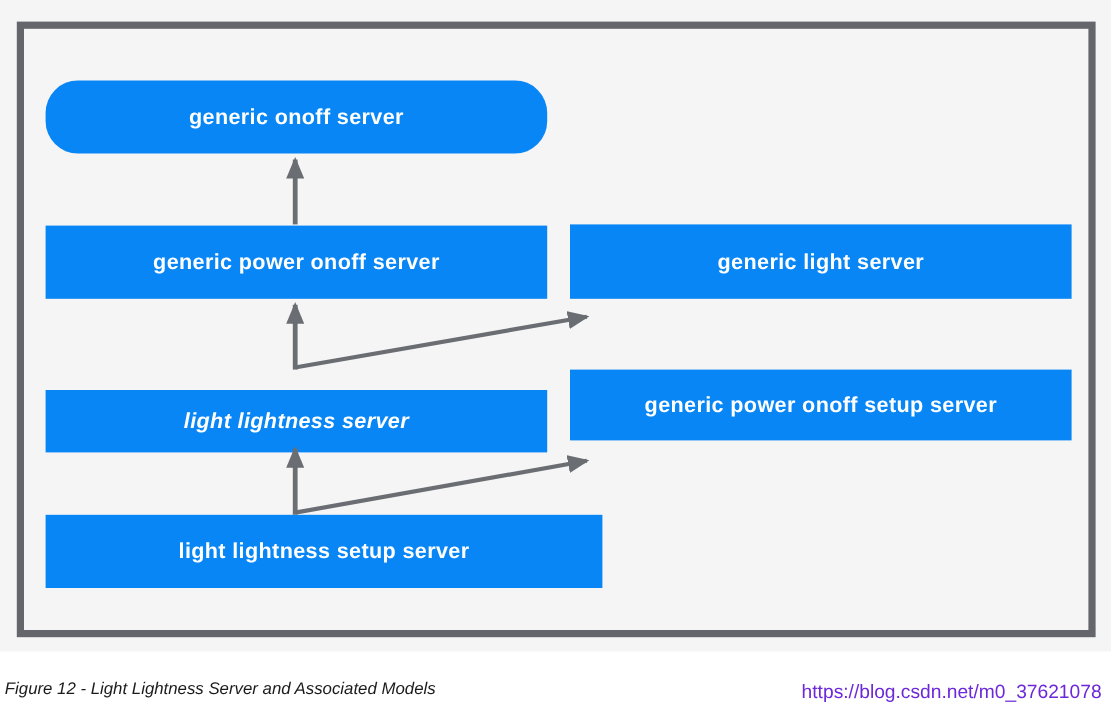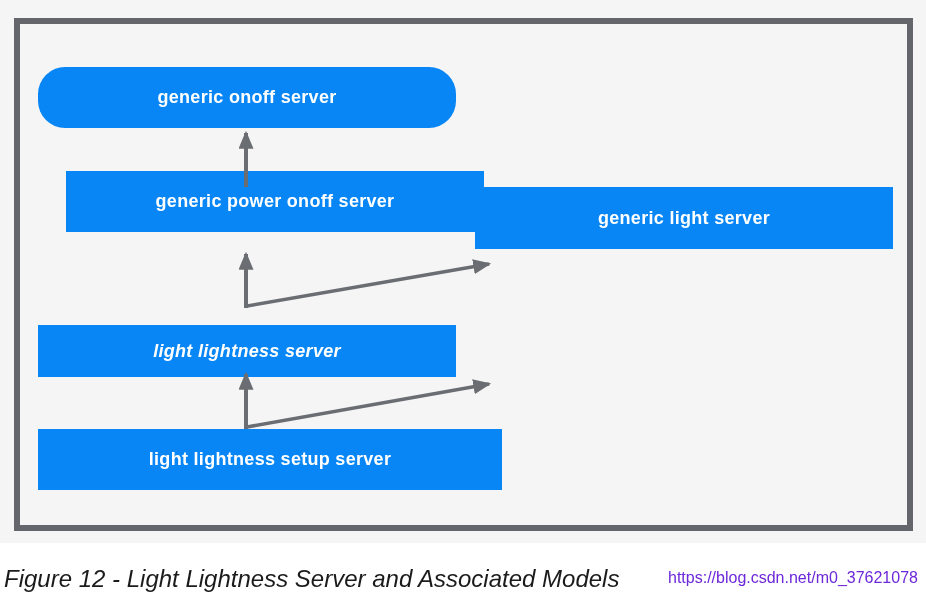--- a/index.html
+++ b/index.html
@@ -38,21 +38,21 @@
     color: #ffffff;
     font-size: 18px;
     font-weight: bold;
     letter-spacing: 0.3px;
     display: flex;
     align-items: center;
     justify-content: center;
     text-align: center;
   }
   .node-l1 { left: 38px;  top: 67px;  width: 418px; height: 61px; border-radius: 27px; }
-  .node-l2 { left: 38px;  top: 171px; width: 418px; height: 61px; margin-left: 28px; }
+  .node-l2 { left: 38px;  top: 188px; width: 418px; height: 61px; }
   .node-r2 { left: 475px; top: 187px; width: 418px; height: 62px; }
   .node-l3 { left: 38px;  top: 325px; width: 418px; height: 52px; font-style: italic; }
   .node-r3 { left: 475px; top: 308px; width: 418px; height: 59px; }
   .node-l4 { left: 38px;  top: 429px; width: 464px; height: 61px; }
   .arrows {
     position: absolute;
     left: 0;
     top: 0;
     pointer-events: none;
   }
@@ -64,21 +64,21 @@
     left: 0;
     top: 543px;
     width: 926px;
     height: 58px;
     background: #ffffff;
   }
   .caption {
     position: absolute;
     left: 4px;
     top: 565px;
-    font-size: 24px;
+    font-size: 14px;
     font-style: italic;
     font-weight: 500;
     color: #1b1b1b;
     white-space: nowrap;
   }
   .watermark {
     position: absolute;
     left: 668px;
     top: 569px;
     font-size: 16px;
@@ -104,20 +104,23 @@
     </div>
 
     <div class="node node-r2">
       <span>generic light server</span>
     </div>
 
     <div class="node node-l3">
       <span>light lightness server</span>
     </div>
 
+    <div class="node node-r3">
+      <span>generic power onoff setup server</span>
+    </div>
 
     <div class="node node-l4">
       <span>light lightness setup server</span>
     </div>
 
     <svg class="arrows" width="926" height="543">
       <defs>
         <marker id="arrowhead" markerUnits="userSpaceOnUse" viewBox="0 0 12 10" markerWidth="18" markerHeight="15" refX="10.5" refY="5" orient="auto">
           <path d="M0,0 L12,5 L0,10 z" fill="#6a6d72"></path>
         </marker>

